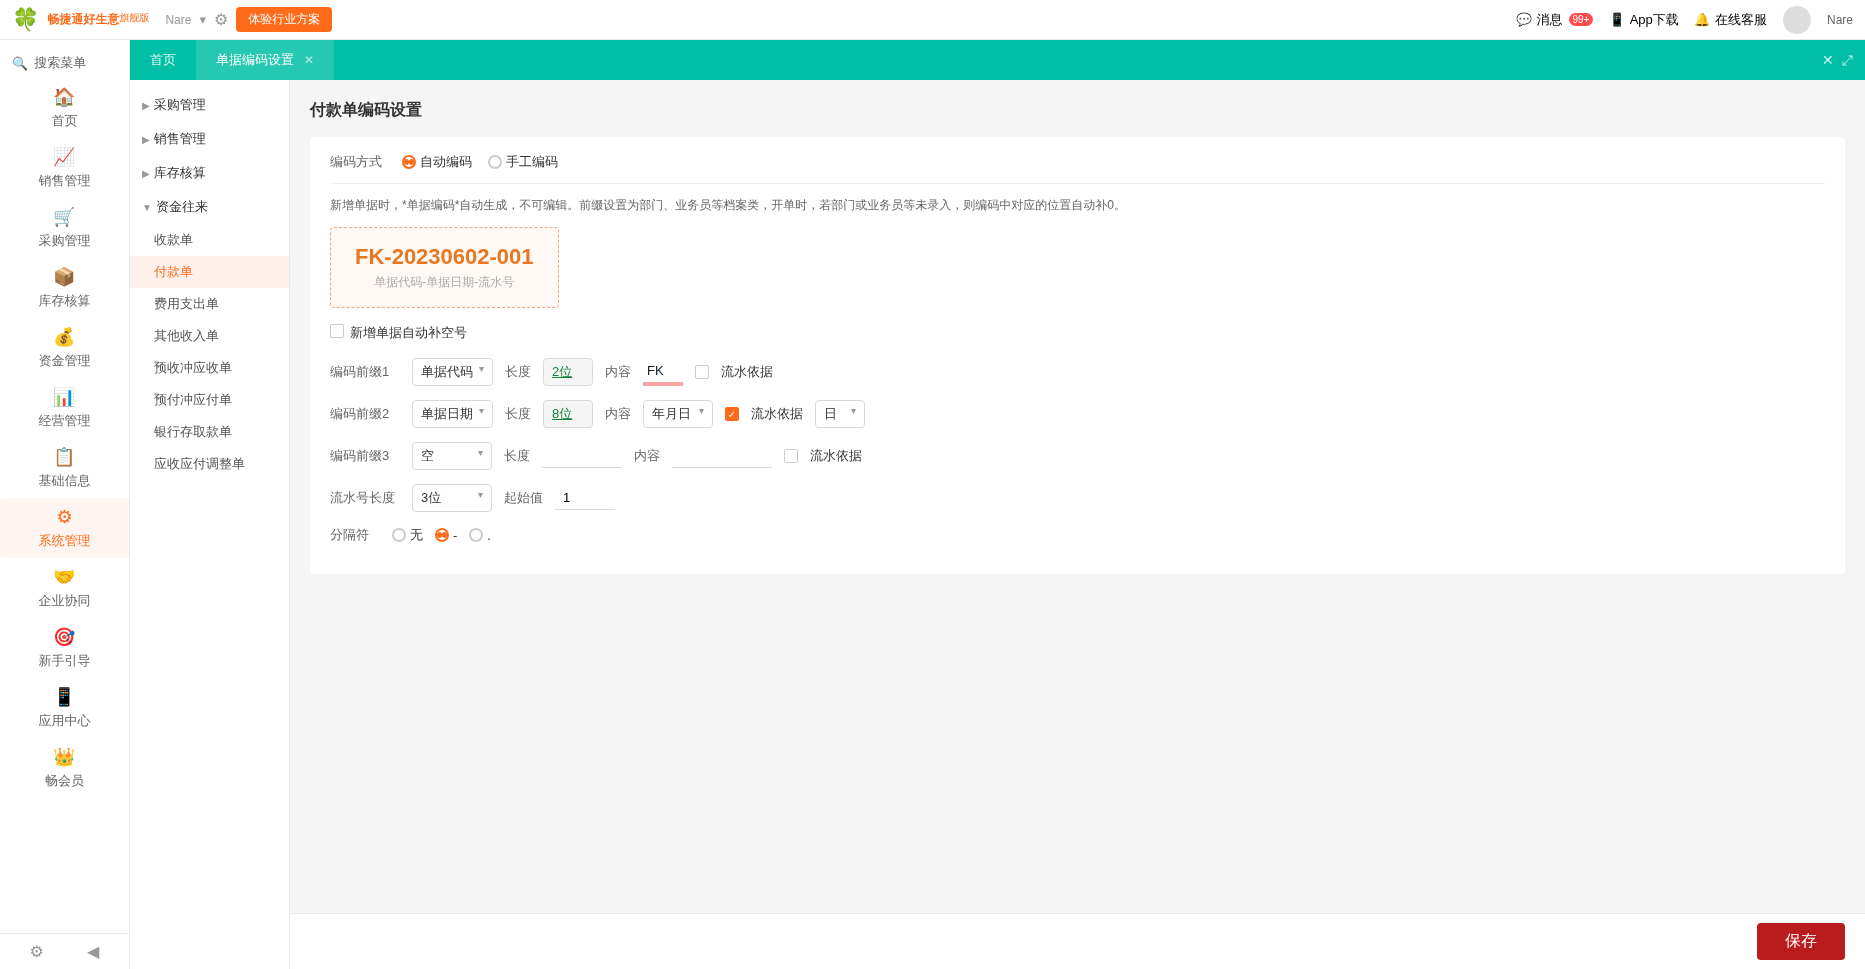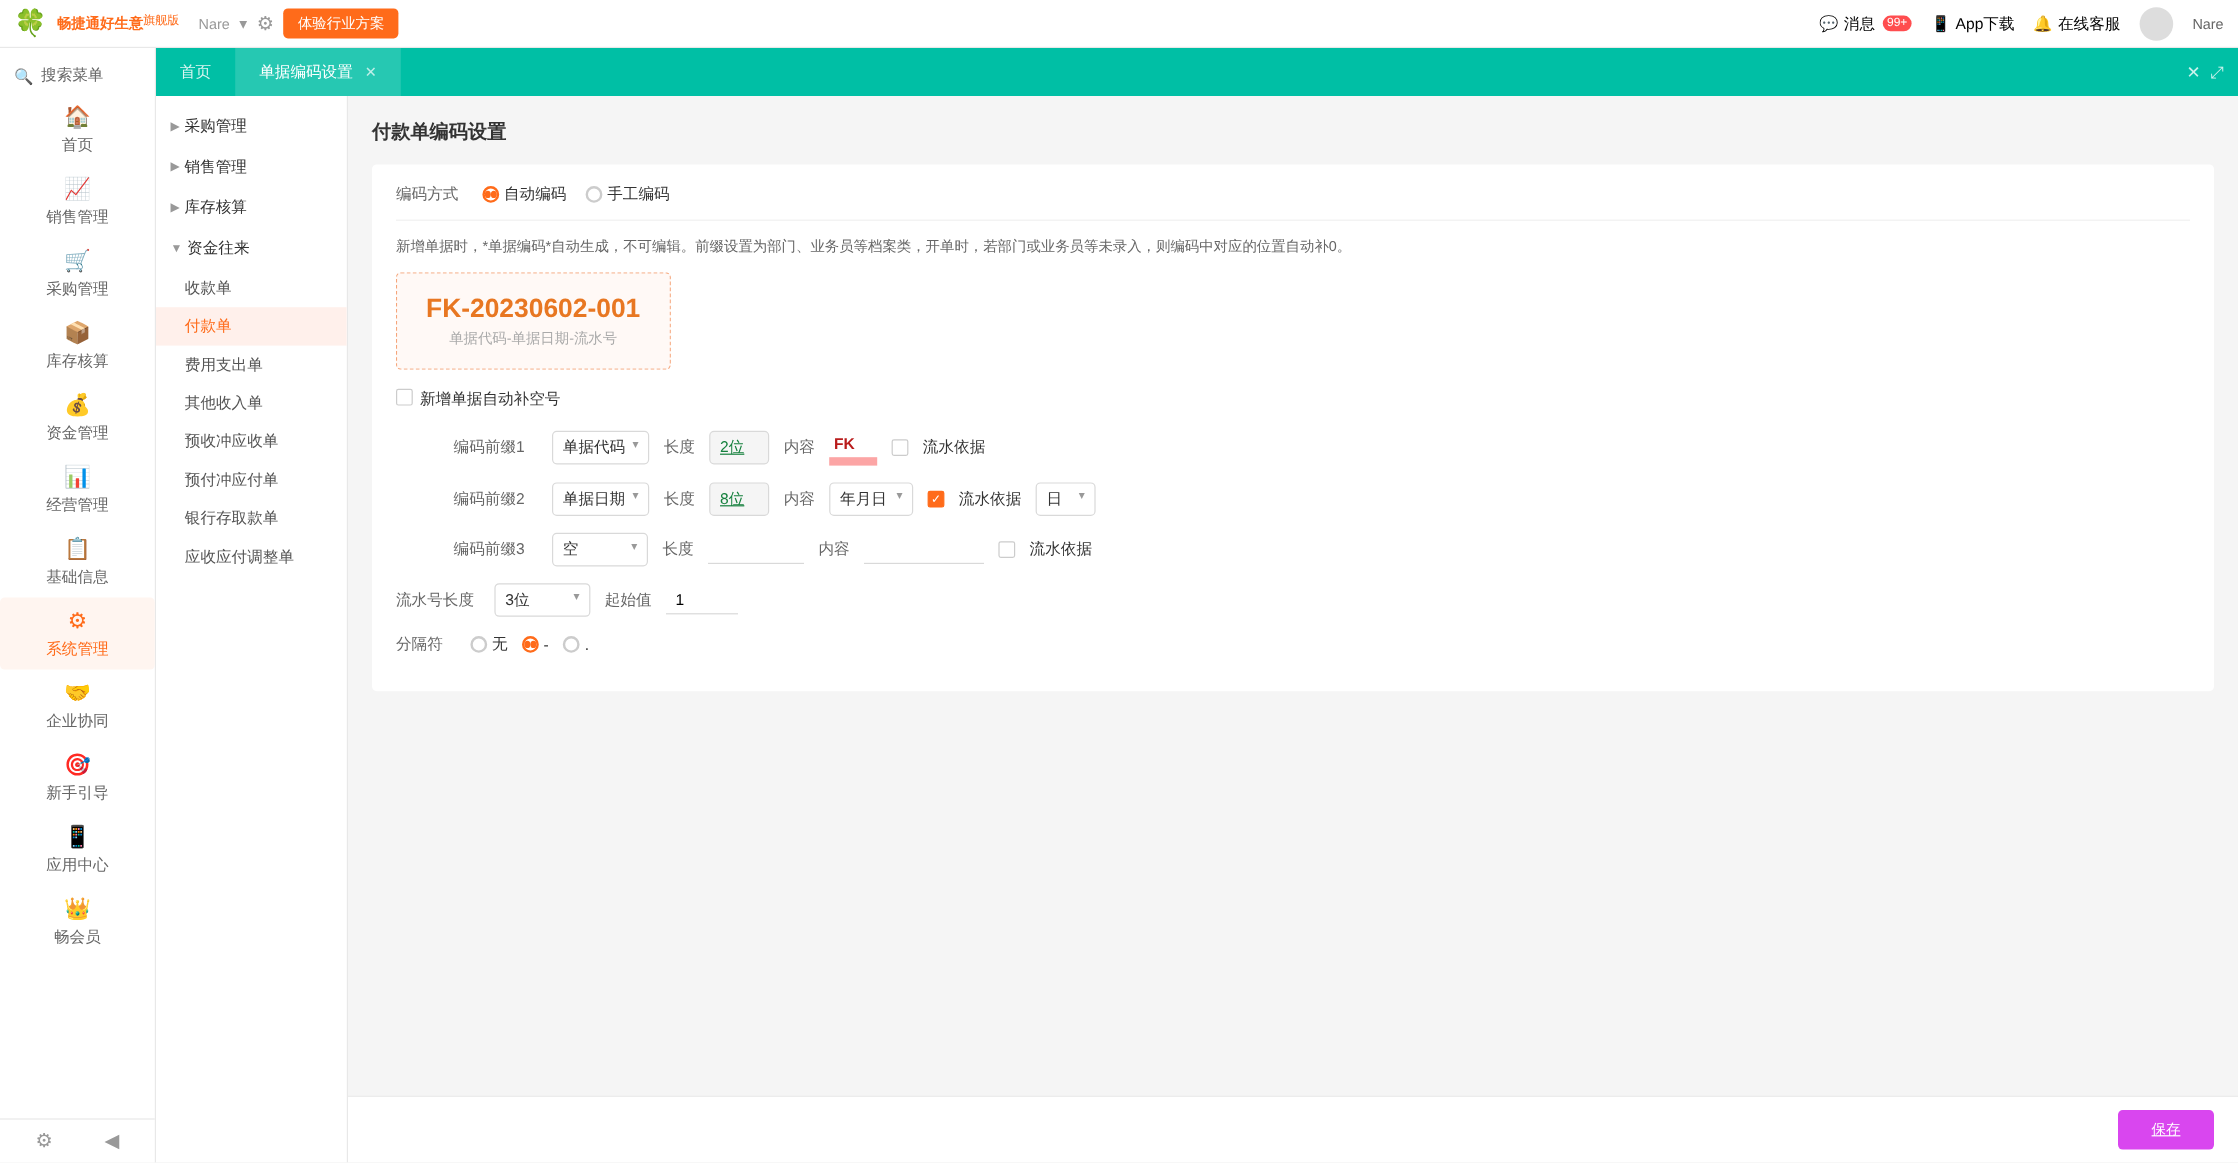--- a/index.html
+++ b/index.html
@@ -184,21 +184,21 @@
       margin-bottom: 16px;
     }
     .example-code { font-size: 22px; font-weight: 700; color: #e87722; text-align: center; }
     .example-desc { font-size: 12px; color: #aaa; text-align: center; margin-top: 4px; }
 
     
     .checkbox-row { display: flex; align-items: flex-start; gap: 6px; margin-bottom: 16px; font-size: 13px; color: #333; }
     .checkbox-box { width: 14px; height: 14px; border: 1.5px solid #ccc; border-radius: 2px; display: inline-block; }
 
     
-    .form-row { display: flex; align-items: center; gap: 12px; margin-bottom: 14px; margin-left: 48px; }
+    .form-row { display: flex; align-items: center; gap: 12px; margin-bottom: 14px; }
     .form-row-label { width: 70px; color: #666; font-size: 13px; flex-shrink: 0; }
     .select-box {
       border: 1px solid #d9d9d9;
       border-radius: 4px;
       padding: 4px 8px;
       background: #fff;
       display: flex;
       align-items: flex-start;
       gap: 6px;
       min-width: 80px;
@@ -212,27 +212,26 @@
       border-radius: 4px;
       padding: 4px 8px;
       background: #f5f5f5;
       color: #15803d;
       font-size: 13px;
       min-width: 50px;
       text-decoration: underline;
     }
     .content-input {
       border: none;
-      border-bottom: 7px solid #fca5a5;
+      border-bottom: 4px solid #fca5a5;
       padding: 4px 4px;
       font-size: 13px;
-      color: #b91c1c;
+      color: #0f172a;
       min-width: 40px;
       background: transparent;
-      font-weight: bold;
     }
     .label-small { font-size: 13px; color: #666; }
 
     
     .checkbox-checked { width: 14px; height: 14px; border: 1.5px solid #ff6b1a; border-radius: 2px; background: #ff6b1a; display: inline-flex; align-items: center; justify-content: center; color: #fff; font-size: 10px; }
     .checkbox-unchecked { width: 14px; height: 14px; border: 1.5px solid #ccc; border-radius: 2px; display: inline-block; }
 
     
     .water-label { font-size: 13px; color: #333; }
 
@@ -248,28 +247,27 @@
       height: 56px;
       background: #fff;
       border-top: 1px solid #e8e8e8;
       display: flex;
       align-items: center;
       justify-content: flex-end;
       padding: 0 20px;
       flex-shrink: 0;
     }
     .save-btn {
-      background: #d946ef;
+      background: #b91c1c;
       color: #fff;
       border: none;
       border-radius: 4px;
       padding: 8px 28px;
-      font-size: 12px;
-      cursor: pointer;
-      text-decoration: underline;
+      font-size: 16px;
+      cursor: pointer;
     }
   </style>
 </head>
 <body>
 
 <div class="top-bar">
   <div class="top-bar-left">
     <span style="font-size:22px;color:#ff6b1a;">🍀</span>
     <div style="display:flex;flex-direction:row;line-height:1.2;">
       <span style="font-size:12px;color:#ff6b1a;font-weight:600;">畅捷通好生意</span>

